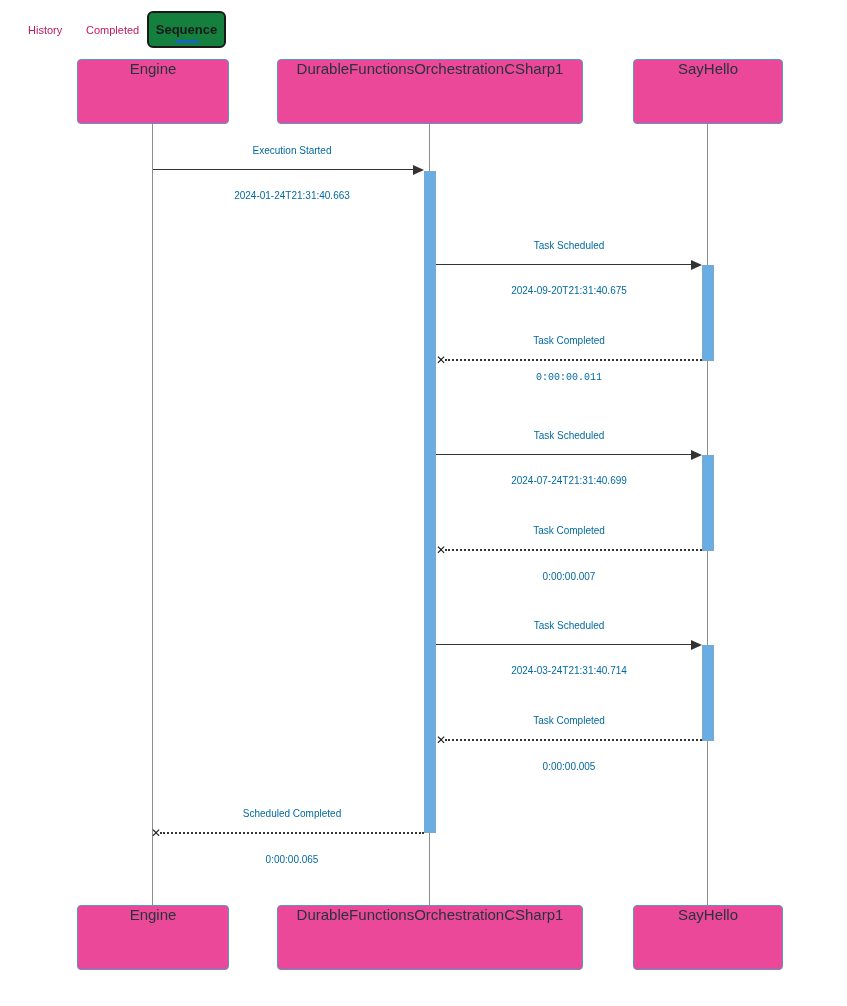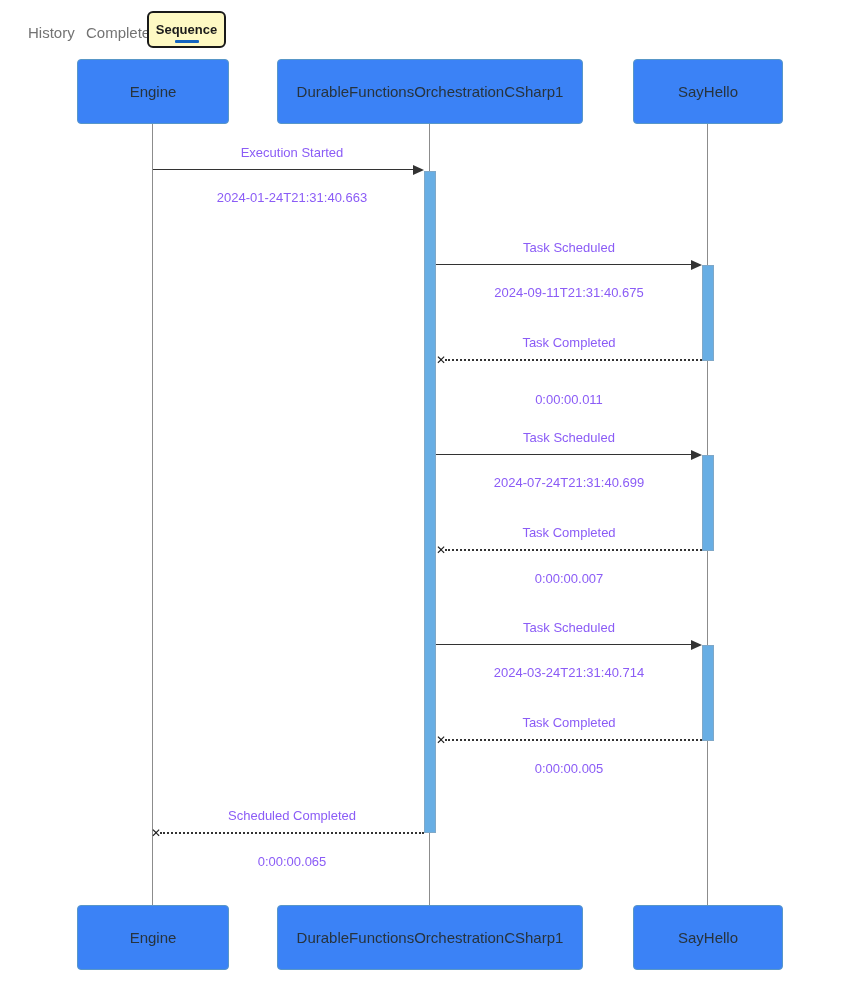--- a/index.html
+++ b/index.html
@@ -13,61 +13,60 @@
     position: relative;
     width: 847px;
     height: 1006px;
     background: #ffffff;
     overflow: hidden;
   }
   
   .tab-plain {
     position: absolute;
     top: 24px;
-    font-size: 15px;
-    color: #737373;
+    font-size: 11px;
+    color: #be185d;
     cursor: pointer;
     white-space: nowrap;
   }
   .tab-active-box {
     position: absolute;
     left: 147px;
     top: 11px;
     width: 79px;
     height: 37px;
     border: 2px solid #1a1a1a;
     border-radius: 6px;
     display: flex;
     align-items: center;
     justify-content: center;
     font-size: 13px;
     font-weight: bold;
     color: #1a1a1a;
     cursor: pointer;
-    background: #fef9c3;
+    background: #15803d;
   }
   .tab-indicator {
     position: absolute;
     bottom: 3px;
     left: 50%;
     transform: translateX(-50%);
     width: 24px;
     height: 3px;
     background: #1565C0;
     border-radius: 1px;
   }
   
   .actor-box {
     position: absolute;
     height: 65px;
-    background: #3b82f6;
+    background: #ec4899;
     border: 1px solid #5897C8;
     border-radius: 4px;
     display: flex;
-    align-items: center;
     justify-content: center;
     font-size: 15px;
     color: #27333d;
   }
   .lifeline {
     position: absolute;
     top: 124px;
     height: 781px;
     width: 1px;
     background: #8c8c8c;
@@ -75,22 +74,22 @@
   .activation {
     position: absolute;
     width: 12px;
     background: #68AEE4;
     border: 1px solid #7FA8C8;
   }
   .msg-label, .msg-note {
     position: absolute;
     width: 260px;
     text-align: center;
-    font-size: 13px;
-    color: #8b5cf6;
+    font-size: 10px;
+    color: #0369a1;
     white-space: nowrap;
   }
   .line-solid {
     position: absolute;
     height: 0;
     border-top: 1.6px solid #333333;
   }
   .line-dotted {
     position: absolute;
     height: 0;
@@ -149,26 +148,26 @@
     <div class="activation" style="left:702px;top:645px;height:96px;"></div>
 
     <div class="msg-label" style="left:162px;top:145px;">Execution Started</div>
     <div class="line-solid" style="left:153px;top:169px;width:262px;"></div>
     <div class="arrowhead" style="left:413px;top:165px;"></div>
     <div class="msg-note" style="left:162px;top:190px;">2024-01-24T21:31:40.663</div>
 
     <div class="msg-label" style="left:439px;top:240px;">Task Scheduled</div>
     <div class="line-solid" style="left:436px;top:264px;width:256px;"></div>
     <div class="arrowhead" style="left:691px;top:260px;"></div>
-    <div class="msg-note" style="left:439px;top:285px;">2024-09-11T21:31:40.675</div>
+    <div class="msg-note" style="left:439px;top:285px;">2024-09-20T21:31:40.675</div>
 
     <div class="msg-label" style="left:439px;top:335px;">Task Completed</div>
     <div class="line-dotted" style="left:445px;top:359px;width:257px;"></div>
     <span class="cross" style="left:441px;top:360px;">✕</span>
-    <div class="msg-note" style="left:439px;top:392px;">0:00:00.011</div>
+    <div class="msg-note" style="left:439px;top:372px;font-family:Liberation Mono, monospace;">0:00:00.011</div>
 
     <div class="msg-label" style="left:439px;top:430px;">Task Scheduled</div>
     <div class="line-solid" style="left:436px;top:454px;width:256px;"></div>
     <div class="arrowhead" style="left:691px;top:450px;"></div>
     <div class="msg-note" style="left:439px;top:475px;">2024-07-24T21:31:40.699</div>
 
     <div class="msg-label" style="left:439px;top:525px;">Task Completed</div>
     <div class="line-dotted" style="left:445px;top:549px;width:257px;"></div>
     <span class="cross" style="left:441px;top:550px;">✕</span>
     <div class="msg-note" style="left:439px;top:571px;">0:00:00.007</div>

